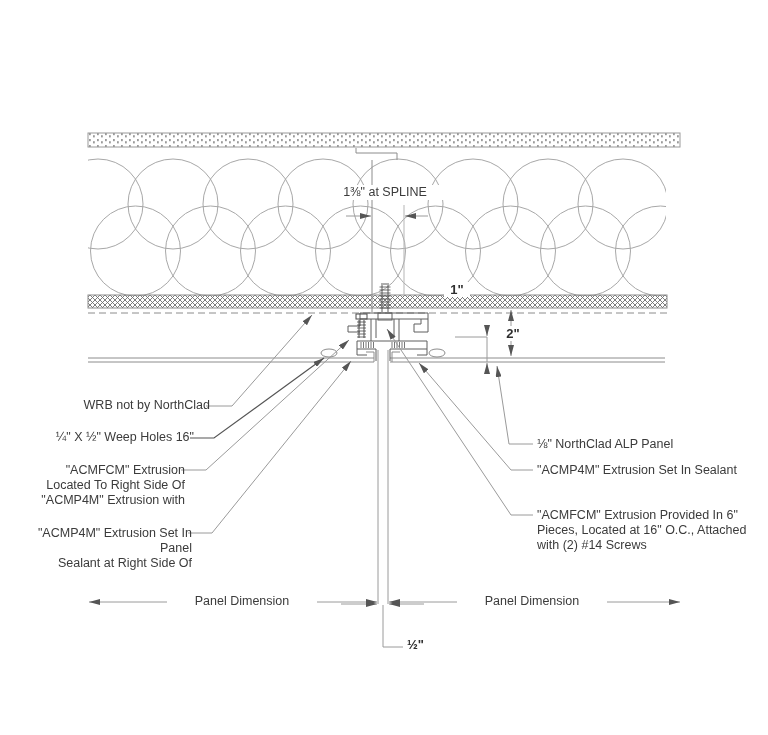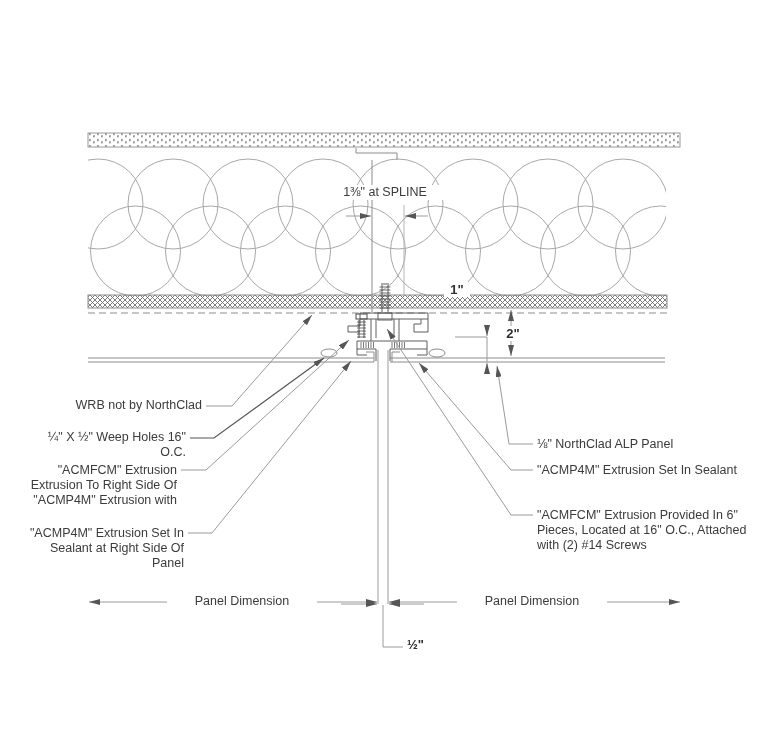--- a/index.html
+++ b/index.html
@@ -1,21 +1,21 @@
 <!DOCTYPE html>
 <html><head>
 <meta charset="utf-8">
 <style>
   html,body{margin:0;padding:0;background:#ffffff;}
   #stage{position:relative;width:768px;height:735px;background:#fff;overflow:hidden;
          font-family:"Liberation Sans", sans-serif;}
   #linework{position:absolute;left:0;top:0;}
   .txt{position:absolute;color:#3b3b3b;font-size:12.5px;line-height:15px;white-space:nowrap;}
   .txt .ln{white-space:nowrap;}
-  .ra{text-align:right;}
+  .ra{text-align:right;margin-left:8px;}
   .la{text-align:left;}
   .ca{text-align:center;}
   .dim{font-weight:bold;font-size:13px;color:#2f2f2f;background:#fff;padding:0 1px;}
   .dimlabel{background:#fff;padding:0 2px;}
 </style>
 </head>
 <body>
 
 <div id="stage">
 
@@ -204,31 +204,30 @@
 
 <div class="txt ca" style="left:167px;top:594px;width:150px;background:#fff;">Panel Dimension</div>
 
 <div class="txt ca" style="left:457px;top:594px;width:150px;background:#fff;">Panel Dimension</div>
 
 <div class="txt ra" style="left:30px;top:398px;width:172px;">
   <div class="ln">WRB not by NorthClad</div>
 </div>
 <div class="txt ra" style="left:18px;top:430px;width:168px;">
   <div class="ln">¼" X ½" Weep Holes 16"</div>
-  <div class="ln">O.C.</div>
 </div>
 <div class="txt ra" style="left:0px;top:463px;width:177px;">
   <div class="ln">"ACMFCM" Extrusion</div>
-  <div class="ln">Extrusion To Right Side Of</div>
+  <div class="ln">Located To Right Side Of</div>
   <div class="ln">"ACMP4M" Extrusion with</div>
 </div>
 <div class="txt ra" style="left:10px;top:526px;width:174px;">
   <div class="ln">"ACMP4M" Extrusion Set In</div>
+  <div class="ln">Panel</div>
   <div class="ln">Sealant at Right Side Of</div>
-  <div class="ln">Panel</div>
 </div>
 
 <div class="txt la" style="left:537px;top:437px;width:200px;">
   <div class="ln">⅛" NorthClad ALP Panel</div>
 </div>
 <div class="txt la" style="left:537px;top:463px;width:225px;">
   <div class="ln">"ACMP4M" Extrusion Set In Sealant</div>
 </div>
 <div class="txt la" style="left:537px;top:508px;width:232px;">
   <div class="ln">"ACMFCM" Extrusion Provided In 6"</div>

